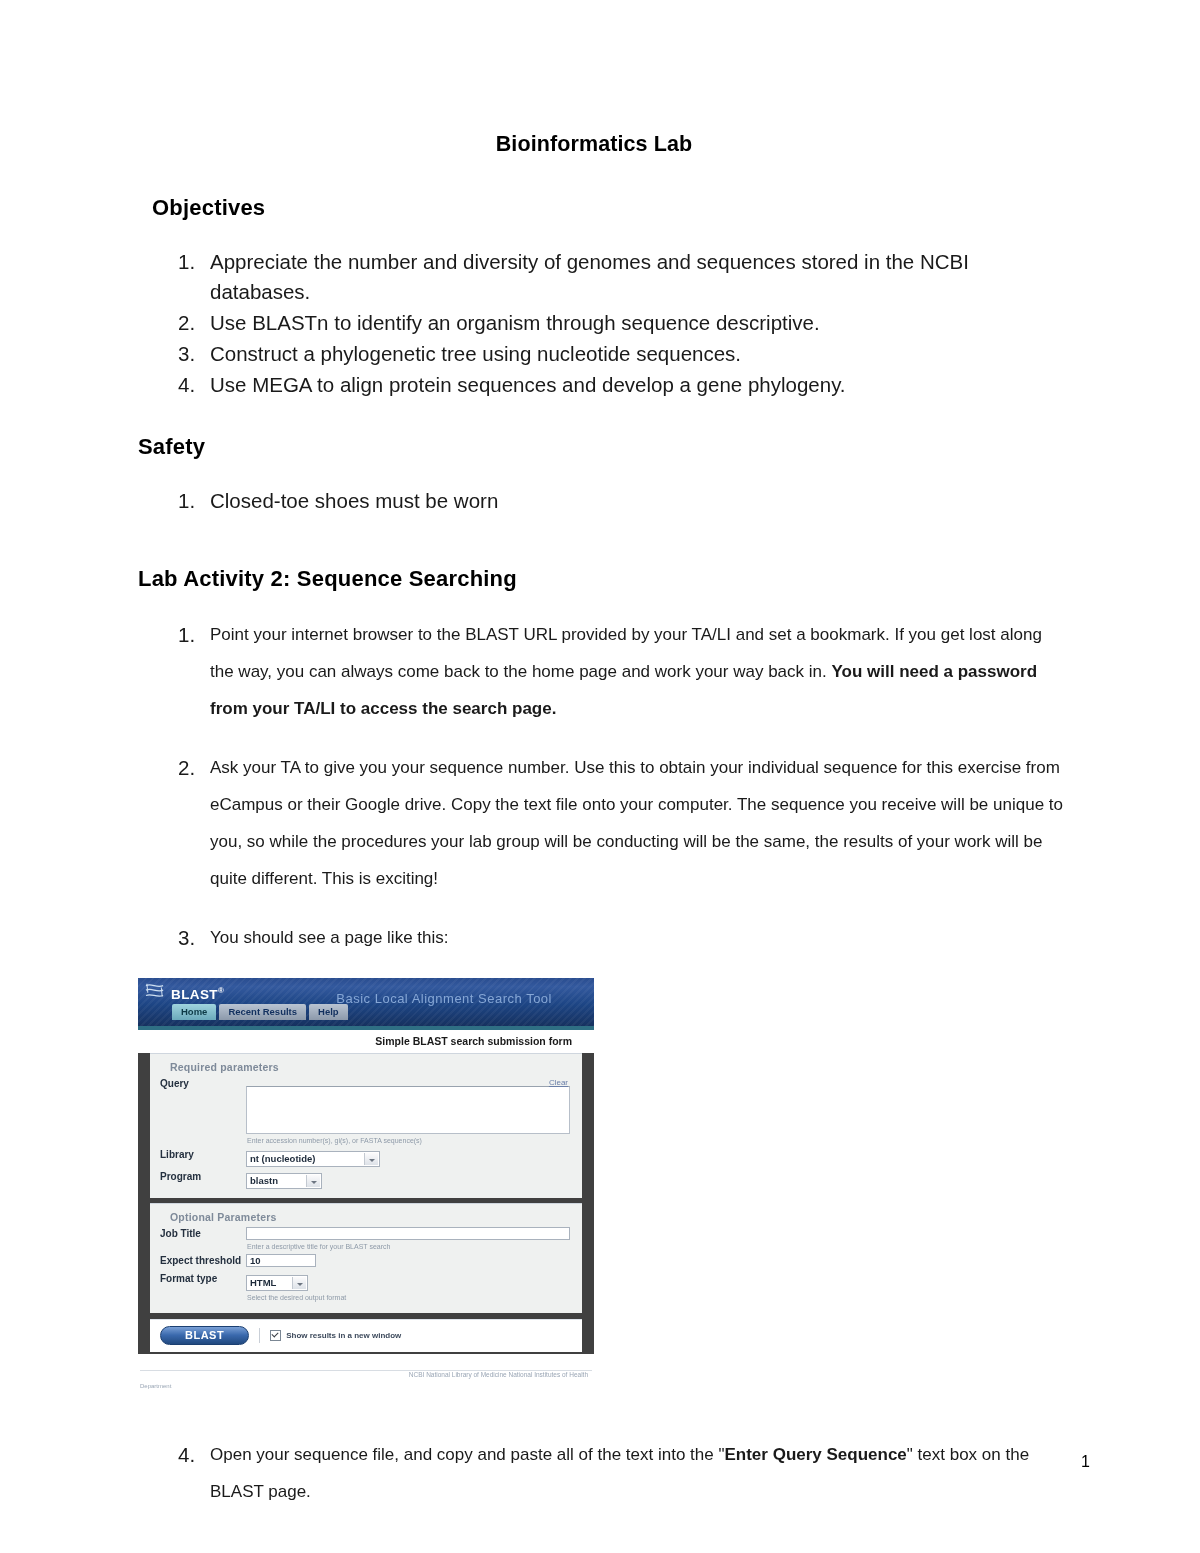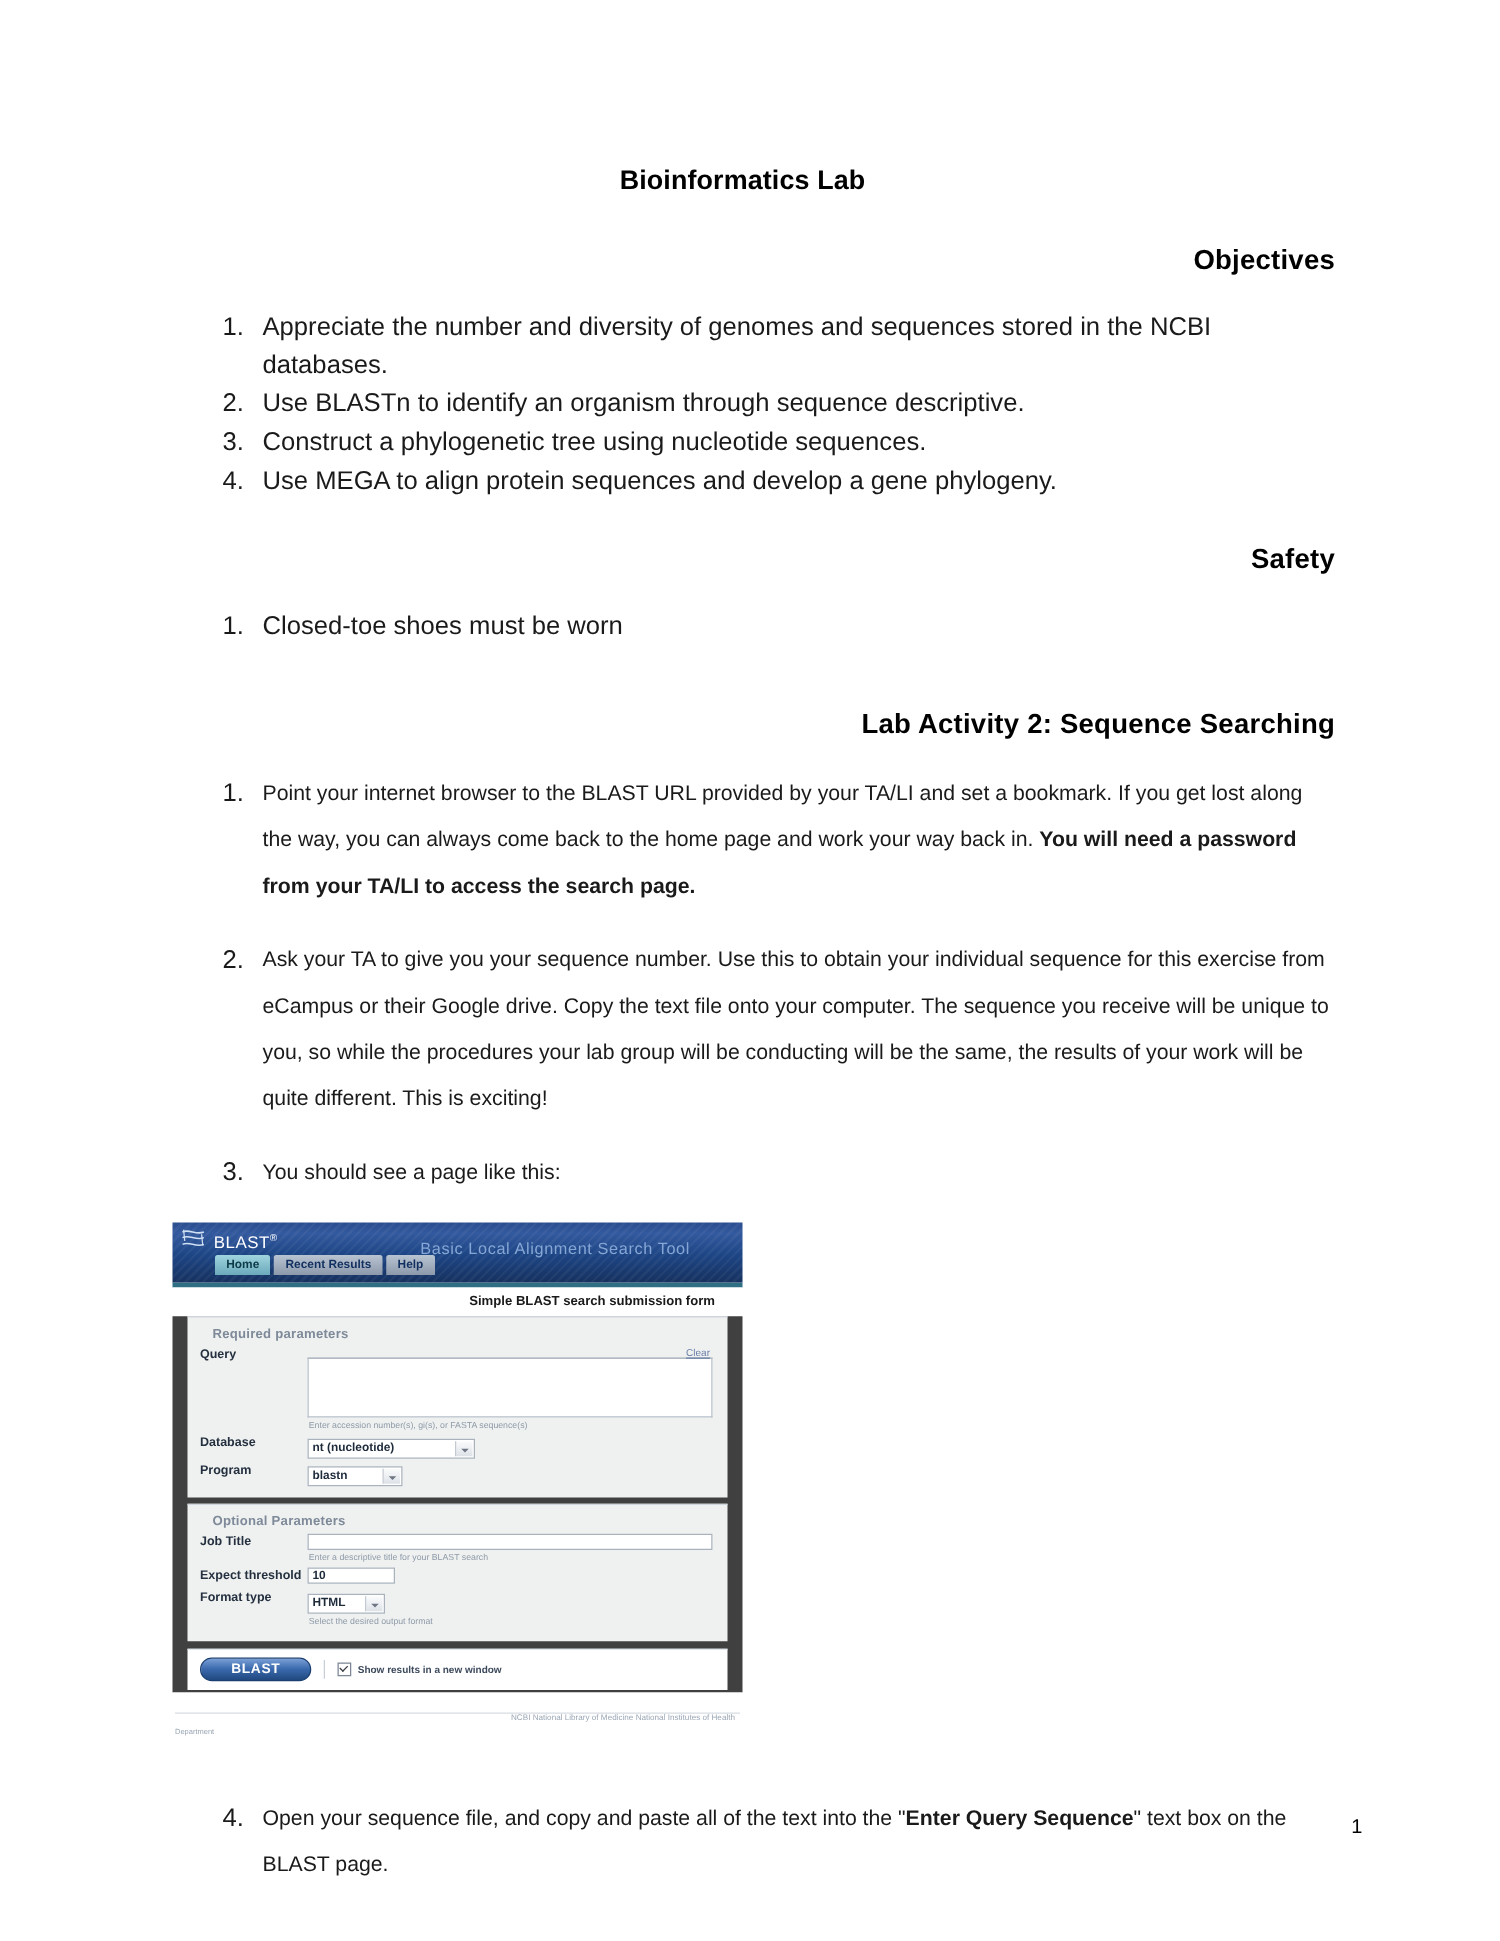--- a/index.html
+++ b/index.html
@@ -32,21 +32,20 @@
     font-weight: bold;
     letter-spacing: 0.1px;
     margin: 0 0 38px 0;
     padding-right: 18px;
   }
   .h2 {
     font-size: 22px;
     font-weight: bold;
     margin: 0;
     letter-spacing: 0.2px;
-    text-align: right;
   }
   .h2.indent {
     padding-left: 14px;
   }
   ol.list {
     margin: 0;
     padding: 0;
     list-style: none;
     counter-reset: itm;
   }
@@ -88,21 +87,21 @@
   }
   .shot-banner .stripes {
     position: absolute; inset: 0;
     background: repeating-linear-gradient(135deg, rgba(255,255,255,0.045) 0 2px, rgba(255,255,255,0) 2px 5px);
   }
   .helix {
     position: absolute; left: 6px; top: 4px; width: 22px; height: 18px;
   }
   .blast-word {
     position: absolute; left: 33px; top: 8px;
-    font-size: 13.5px; font-weight: normal; color: #ffffff; letter-spacing: 0.4px; text-align: center;
+    font-size: 13.5px; font-weight: bold; color: #ffffff; letter-spacing: 0.4px; text-align: center;
   }
   .blast-word sup { font-size: 8px; }
   .banner-sub {
     position: absolute; right: 42px; top: 13px;
     font-size: 13px; color: #86a7d6; letter-spacing: 0.5px;
   }
   .tabs { position: absolute; left: 34px; top: 26px; display: flex; gap: 3px; }
   .tab {
     font-size: 9.5px; font-weight: bold; color: #12305f;
     padding: 2px 9px 3px 9px;
@@ -287,21 +286,21 @@
             <div class="row">
               <div class="lbl">Query</div>
               <div class="fld">
                 <div class="clearlink">Clear</div>
                 <div class="txtarea"></div>
                 <div class="hint">Enter accession number(s), gi(s), or FASTA sequence(s)</div>
               </div>
             </div>
 
             <div class="row">
-              <div class="lbl">Database</div>
+              <div class="lbl">Library</div>
               <div class="fld">
                 <div class="sel wide">
                   <span>nt (nucleotide)</span>
                   <span class="arw"></span>
                 </div>
               </div>
             </div>
 
             <div class="row" style="margin-top:2px;">
               <div class="lbl">Program</div>

